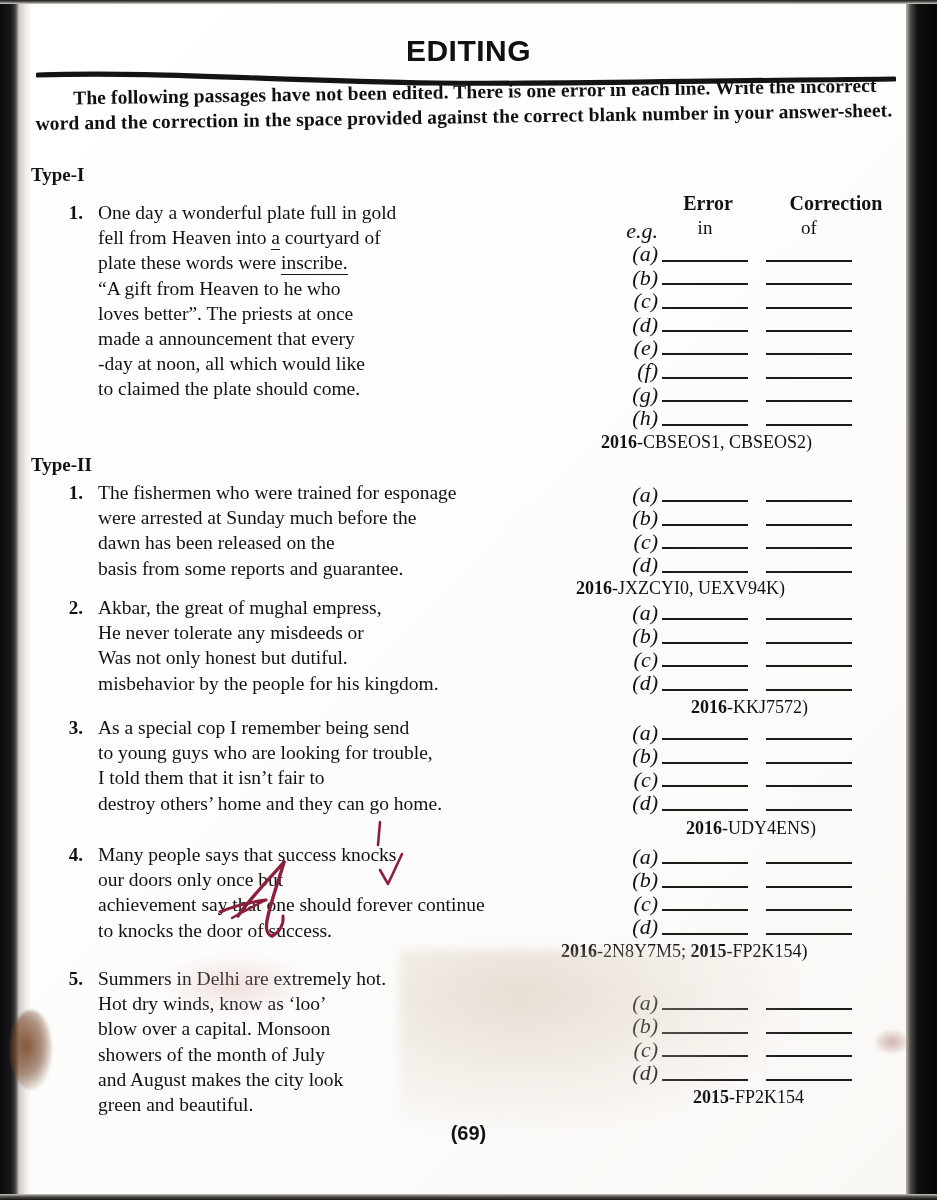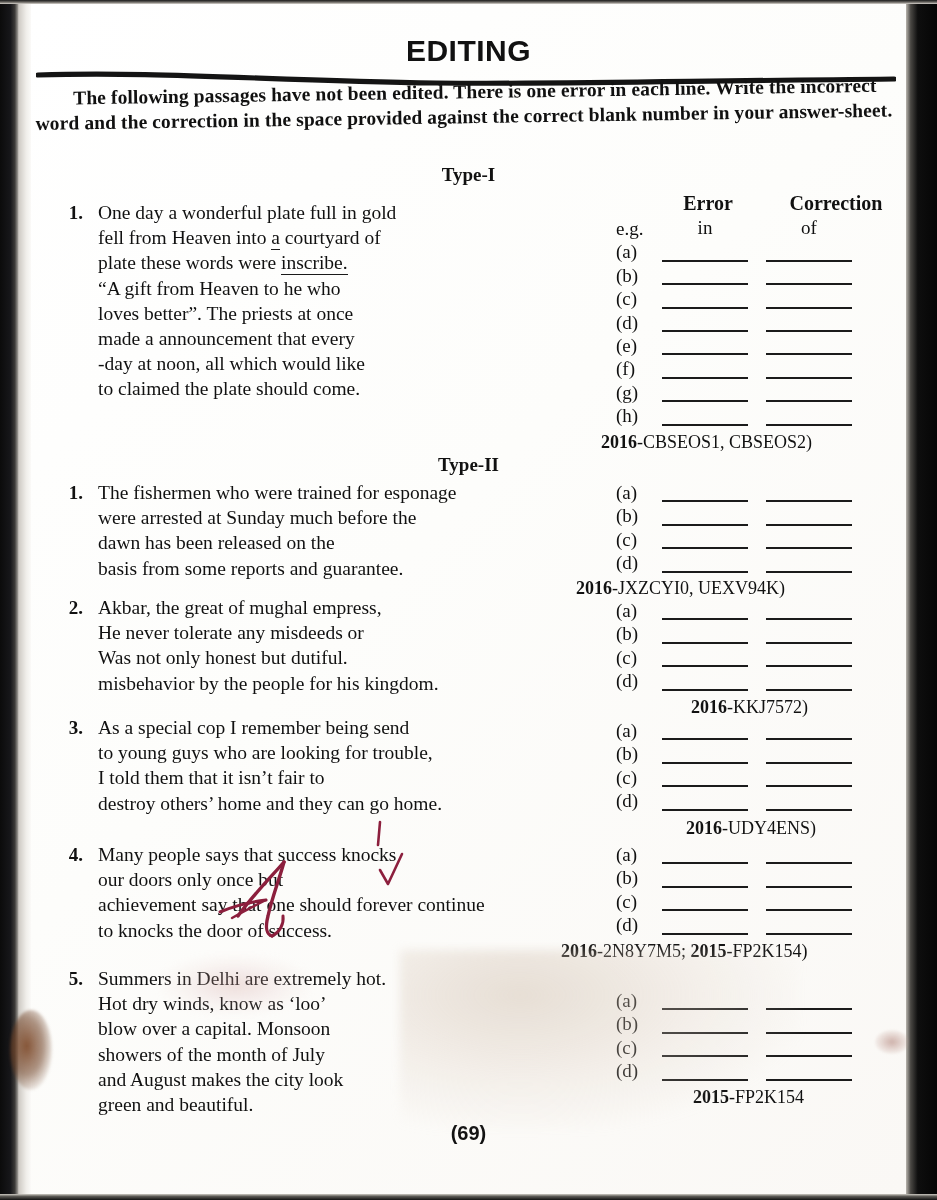--- a/index.html
+++ b/index.html
@@ -122,21 +122,21 @@
     line-height: 25px;
     text-indent: 38px;
     letter-spacing: .1px;
     transform: rotate(-0.9deg);
     transform-origin: left top;
   }
 
   .type-head {
     position: absolute;
     width: 875px;
-    text-align: center;
+    text-align: left;
     font-weight: bold;
     font-size: 19px;
   }
   #type1-head { top: 160px; }
   #type2-head { top: 450px; }
 
   
   .passage {
     position: absolute;
     left: 22px;
@@ -165,22 +165,23 @@
     width: 300px;
   }
   .arow {
     position: relative;
     height: 23.4px;
   }
   .arow .lbl {
     position: absolute;
     left: 0; top: 0;
     width: 42px;
-    font-size: 19px;
-    text-align: left;
+    font-style: italic;
+    font-size: 22px;
+    text-align: right;
   }
   .arow .blank {
     position: absolute;
     bottom: 3px;
     height: 0;
     border-bottom: 2.2px solid #1b1b1b;
   }
   .arow .blank.b1 { left: 46px;  width: 86px; }
   .arow .blank.b2 { left: 150px; width: 86px; }
   .arow .eg-val {

